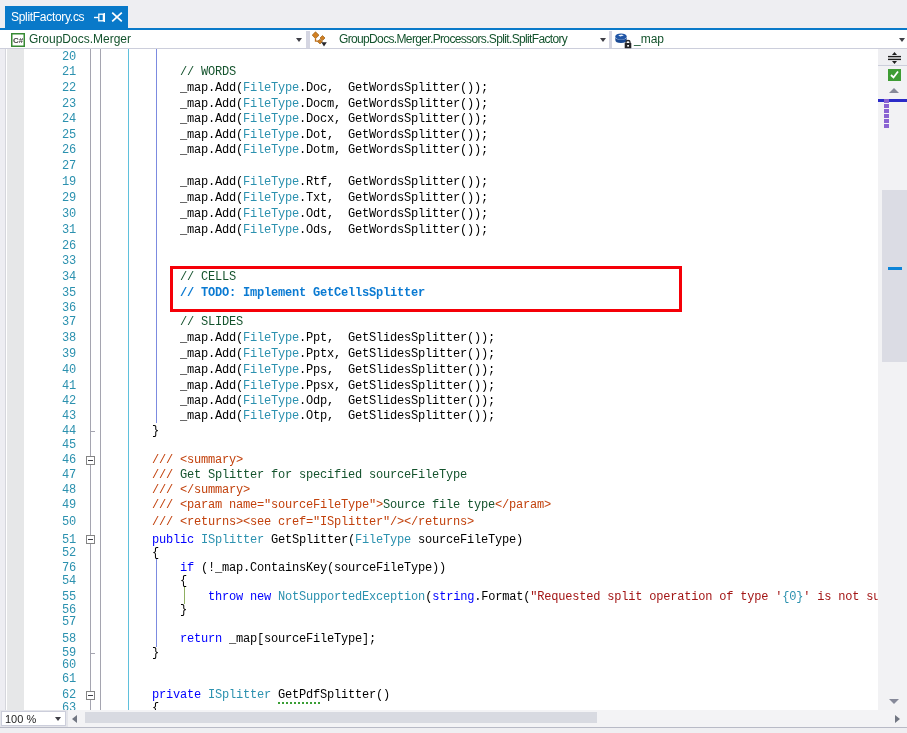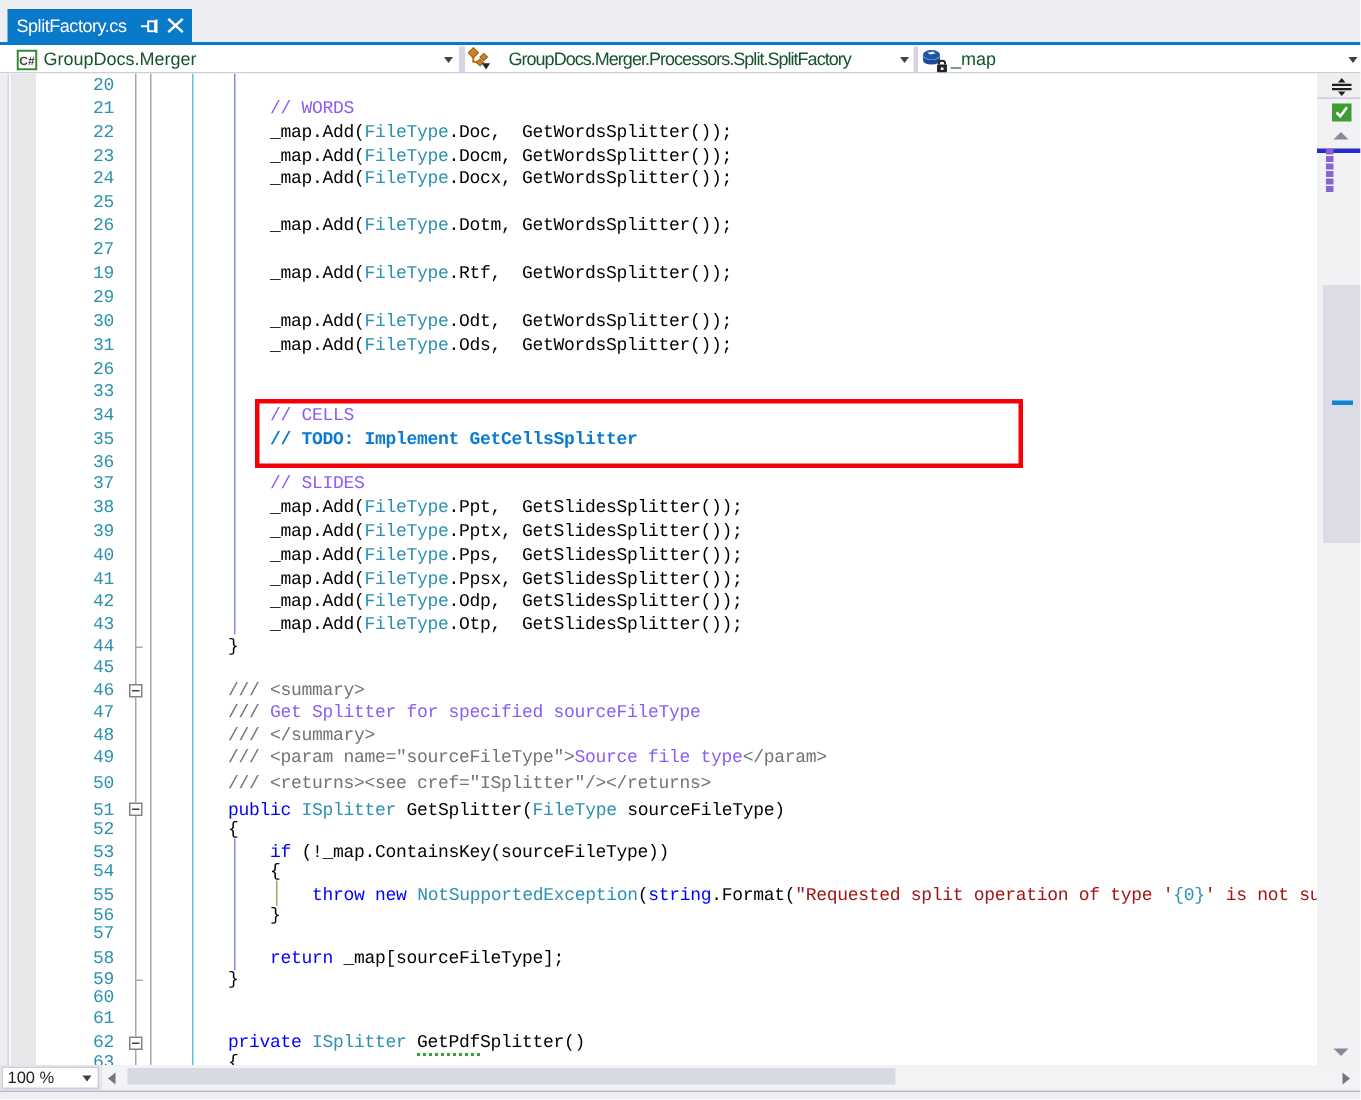--- a/index.html
+++ b/index.html
@@ -19,21 +19,21 @@
 
 #editor{left:0;top:49px;width:878px;height:661px;background:#fff;overflow:hidden}
 #gutterband{position:absolute;left:7px;top:0;width:17px;height:661px;background:#E6E7E8}
 #leftstrip{position:absolute;left:0;top:0;width:6px;height:661px;background:#EDEDF2;border-right:1px solid #D5D6DC}
 .vg{position:absolute;width:1px}
 .ln{position:absolute;left:0;width:76px;height:16px;line-height:16px;text-align:right;
  color:#2B91AF;font-family:"Liberation Mono",monospace;font-size:12px;letter-spacing:-0.2px;white-space:pre}
 .cl{position:absolute;left:96px;height:16px;line-height:16px;color:#000;
  font-family:"Liberation Mono",monospace;font-size:12px;letter-spacing:-0.2px;white-space:pre}
 .cl i{font-style:normal}
-i.k{color:#0000FF} i.t{color:#2B91AF} i.c{color:#8b5cf6} i.g{color:#737373}
+i.k{color:#0000FF} i.t{color:#2B91AF} i.c{color:#14532d} i.g{color:#c2410c}
 i.s{color:#A31515} i.todo{color:#0A7AD2;font-weight:bold}
 .cbox{position:absolute;left:86px;width:9px;height:9px;background:#fff;border:1px solid #848484}
 .cbox:after{content:"";position:absolute;left:1px;top:3px;width:5px;height:1px;background:#3F3F46}
 #redbox{position:absolute;left:169.5px;top:216.5px;width:512.5px;height:46.5px;border:3.5px solid #F50008}
 #squig{position:absolute;left:278px;top:653px;width:43px;height:2px;
  background:repeating-linear-gradient(90deg,#3A9E35 0 2px,transparent 2px 4px)}
 
 #vscroll{left:878px;top:49px;width:29px;height:661px;background:#F2F2F4}
 
 #hstrip{left:0;top:710px;width:907px;height:17px;background:#F3F3F5}
@@ -111,26 +111,28 @@
 <div class="ln" style="top:0px">20</div>
 <div class="ln" style="top:15px">21</div>
 <div class="cl" style="top:15px">            <i class="c">// WORDS</i></div>
 <div class="ln" style="top:31px">22</div>
 <div class="cl" style="top:31px">            _map.Add(<i class="t">FileType</i>.Doc,  GetWordsSplitter());</div>
 <div class="ln" style="top:46.5px">23</div>
 <div class="cl" style="top:46.5px">            _map.Add(<i class="t">FileType</i>.Docm, GetWordsSplitter());</div>
 <div class="ln" style="top:62px">24</div>
 <div class="cl" style="top:62px">            _map.Add(<i class="t">FileType</i>.Docx, GetWordsSplitter());</div>
 <div class="ln" style="top:77.5px">25</div>
+<div class="cl" style="top:77.5px">            _map.Add(<i class="t">FileType</i>.Dot,  GetWordsSplitter());</div>
 <div class="ln" style="top:93px">26</div>
 <div class="cl" style="top:93px">            _map.Add(<i class="t">FileType</i>.Dotm, GetWordsSplitter());</div>
 <div class="ln" style="top:109px">27</div>
 <div class="ln" style="top:125px">19</div>
 <div class="cl" style="top:125px">            _map.Add(<i class="t">FileType</i>.Rtf,  GetWordsSplitter());</div>
 <div class="ln" style="top:141px">29</div>
+<div class="cl" style="top:141px">            _map.Add(<i class="t">FileType</i>.Txt,  GetWordsSplitter());</div>
 <div class="ln" style="top:157px">30</div>
 <div class="cl" style="top:157px">            _map.Add(<i class="t">FileType</i>.Odt,  GetWordsSplitter());</div>
 <div class="ln" style="top:173px">31</div>
 <div class="cl" style="top:173px">            _map.Add(<i class="t">FileType</i>.Ods,  GetWordsSplitter());</div>
 <div class="ln" style="top:189px">26</div>
 <div class="ln" style="top:204px">33</div>
 <div class="ln" style="top:220px">34</div>
 <div class="cl" style="top:220px">            <i class="c">// CELLS</i></div>
 <div class="ln" style="top:236px">35</div>
 <div class="cl" style="top:236px">            <i class="todo">// TODO: Implement GetCellsSplitter</i></div>
@@ -159,21 +161,21 @@
 <div class="ln" style="top:433px">48</div>
 <div class="cl" style="top:433px">        <i class="g">/// &lt;/summary&gt;</i></div>
 <div class="ln" style="top:447.5px">49</div>
 <div class="cl" style="top:447.5px">        <i class="g">/// &lt;param name="sourceFileType"&gt;</i><i class="c">Source file type</i><i class="g">&lt;/param&gt;</i></div>
 <div class="ln" style="top:465px">50</div>
 <div class="cl" style="top:465px">        <i class="g">/// &lt;returns&gt;&lt;see cref="ISplitter"/&gt;&lt;/returns&gt;</i></div>
 <div class="ln" style="top:483px">51</div>
 <div class="cl" style="top:483px">        <i class="k">public</i> <i class="t">ISplitter</i> GetSplitter(<i class="t">FileType</i> sourceFileType)</div>
 <div class="ln" style="top:495.5px">52</div>
 <div class="cl" style="top:495.5px">        {</div>
-<div class="ln" style="top:511px">53</div>
+<div class="ln" style="top:511px">76</div>
 <div class="cl" style="top:511px">            <i class="k">if</i> (!_map.ContainsKey(sourceFileType))</div>
 <div class="ln" style="top:524px">54</div>
 <div class="cl" style="top:524px">            {</div>
 <div class="ln" style="top:540px">55</div>
 <div class="cl" style="top:540px">                <i class="k">throw</i> <i class="k">new</i> <i class="t">NotSupportedException</i>(<i class="k">string</i>.Format(<i class="s">"Requested split operation of type '</i><i class="t">{0}</i><i class="s">' is not supported"</i>, sourceFileType));</div>
 <div class="ln" style="top:553px">56</div>
 <div class="cl" style="top:553px">            }</div>
 <div class="ln" style="top:565px">57</div>
 <div class="ln" style="top:582px">58</div>
 <div class="cl" style="top:582px">            <i class="k">return</i> _map[sourceFileType];</div>

